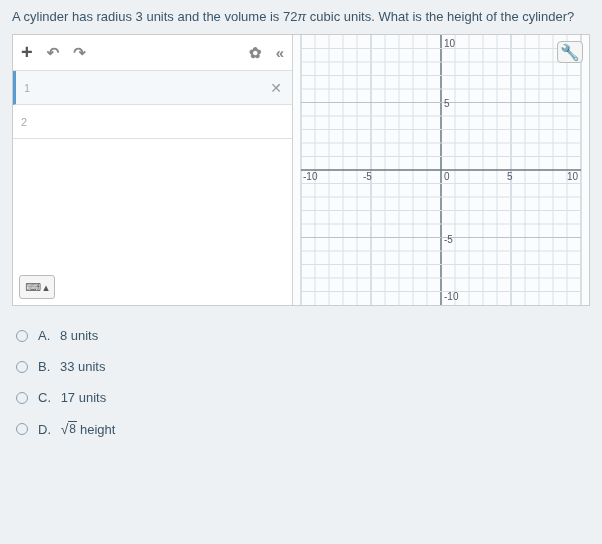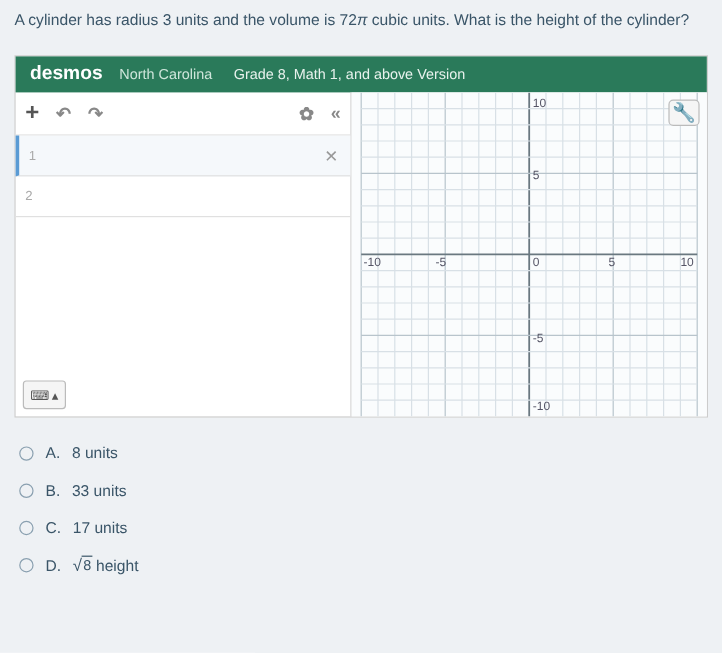--- a/index.html
+++ b/index.html
@@ -1,17 +1,17 @@
 <!DOCTYPE html>
 <html><head>
 <meta charset="utf-8">
 <style>
 * { box-sizing: border-box; margin: 0; padding: 0; }
 body { font-family: Arial, sans-serif; background: #eef1f4; width: 602px; height: 544px; padding: 8px 12px; }
-.question { color: #3a5568; font-size: 13px; margin-bottom: 20px; line-height: 1.4; }
+.question { color: #3a5568; font-size: 13px; margin-bottom: 8px; line-height: 1.4; }
 .desmos-wrap { border: 1px solid #ccc; background: #fff; }
 .desmos-header { background: #2a7a5a; color: #fff; display: flex; align-items: center; padding: 6px 12px; font-size: 14px; }
 .desmos-logo { font-weight: bold; font-size: 16px; margin-right: 14px; }
 .desmos-subtitle { color: #cfe6db; font-size: 12px; margin-right: 18px; }
 .desmos-grade { color: #e8f2ed; font-size: 12px; }
 .desmos-body { display: flex; height: 270px; position: relative; }
 .left-panel { width: 280px; border-right: 1px solid #d0d0d0; display: flex; flex-direction: column; }
 .toolbar { display: flex; align-items: center; padding: 6px 8px; border-bottom: 1px solid #e0e0e0; gap: 14px; color: #666; }
 .tool-btn { cursor: pointer; color: #888; font-size: 15px; font-weight: bold; }
 .tool-add { font-size: 20px; color: #555; }
@@ -38,25 +38,20 @@
 .pi { font-style: italic; }
 </style>
 </head>
 <body>
 
 <div class="question">
   A cylinder has radius 3 units and the volume is 72<span class="pi">π</span> cubic units. What is the height of the cylinder?
 </div>
 
 <div class="desmos-wrap">
-  <div class="desmos-header">
-    <span class="desmos-logo">desmos</span>
-    <span class="desmos-subtitle">North Carolina</span>
-    <span class="desmos-grade">Grade 8, Math 1, and above Version</span>
-  </div>
   <div class="desmos-body">
     <div class="left-panel">
       <div class="toolbar">
         <span class="tool-btn tool-add">+</span>
         <span class="tool-btn">↶</span>
         <span class="tool-btn">↷</span>
         <span style="flex:1"></span>
         <span class="tool-btn">✿</span>
         <span class="tool-btn">«</span>
       </div>

